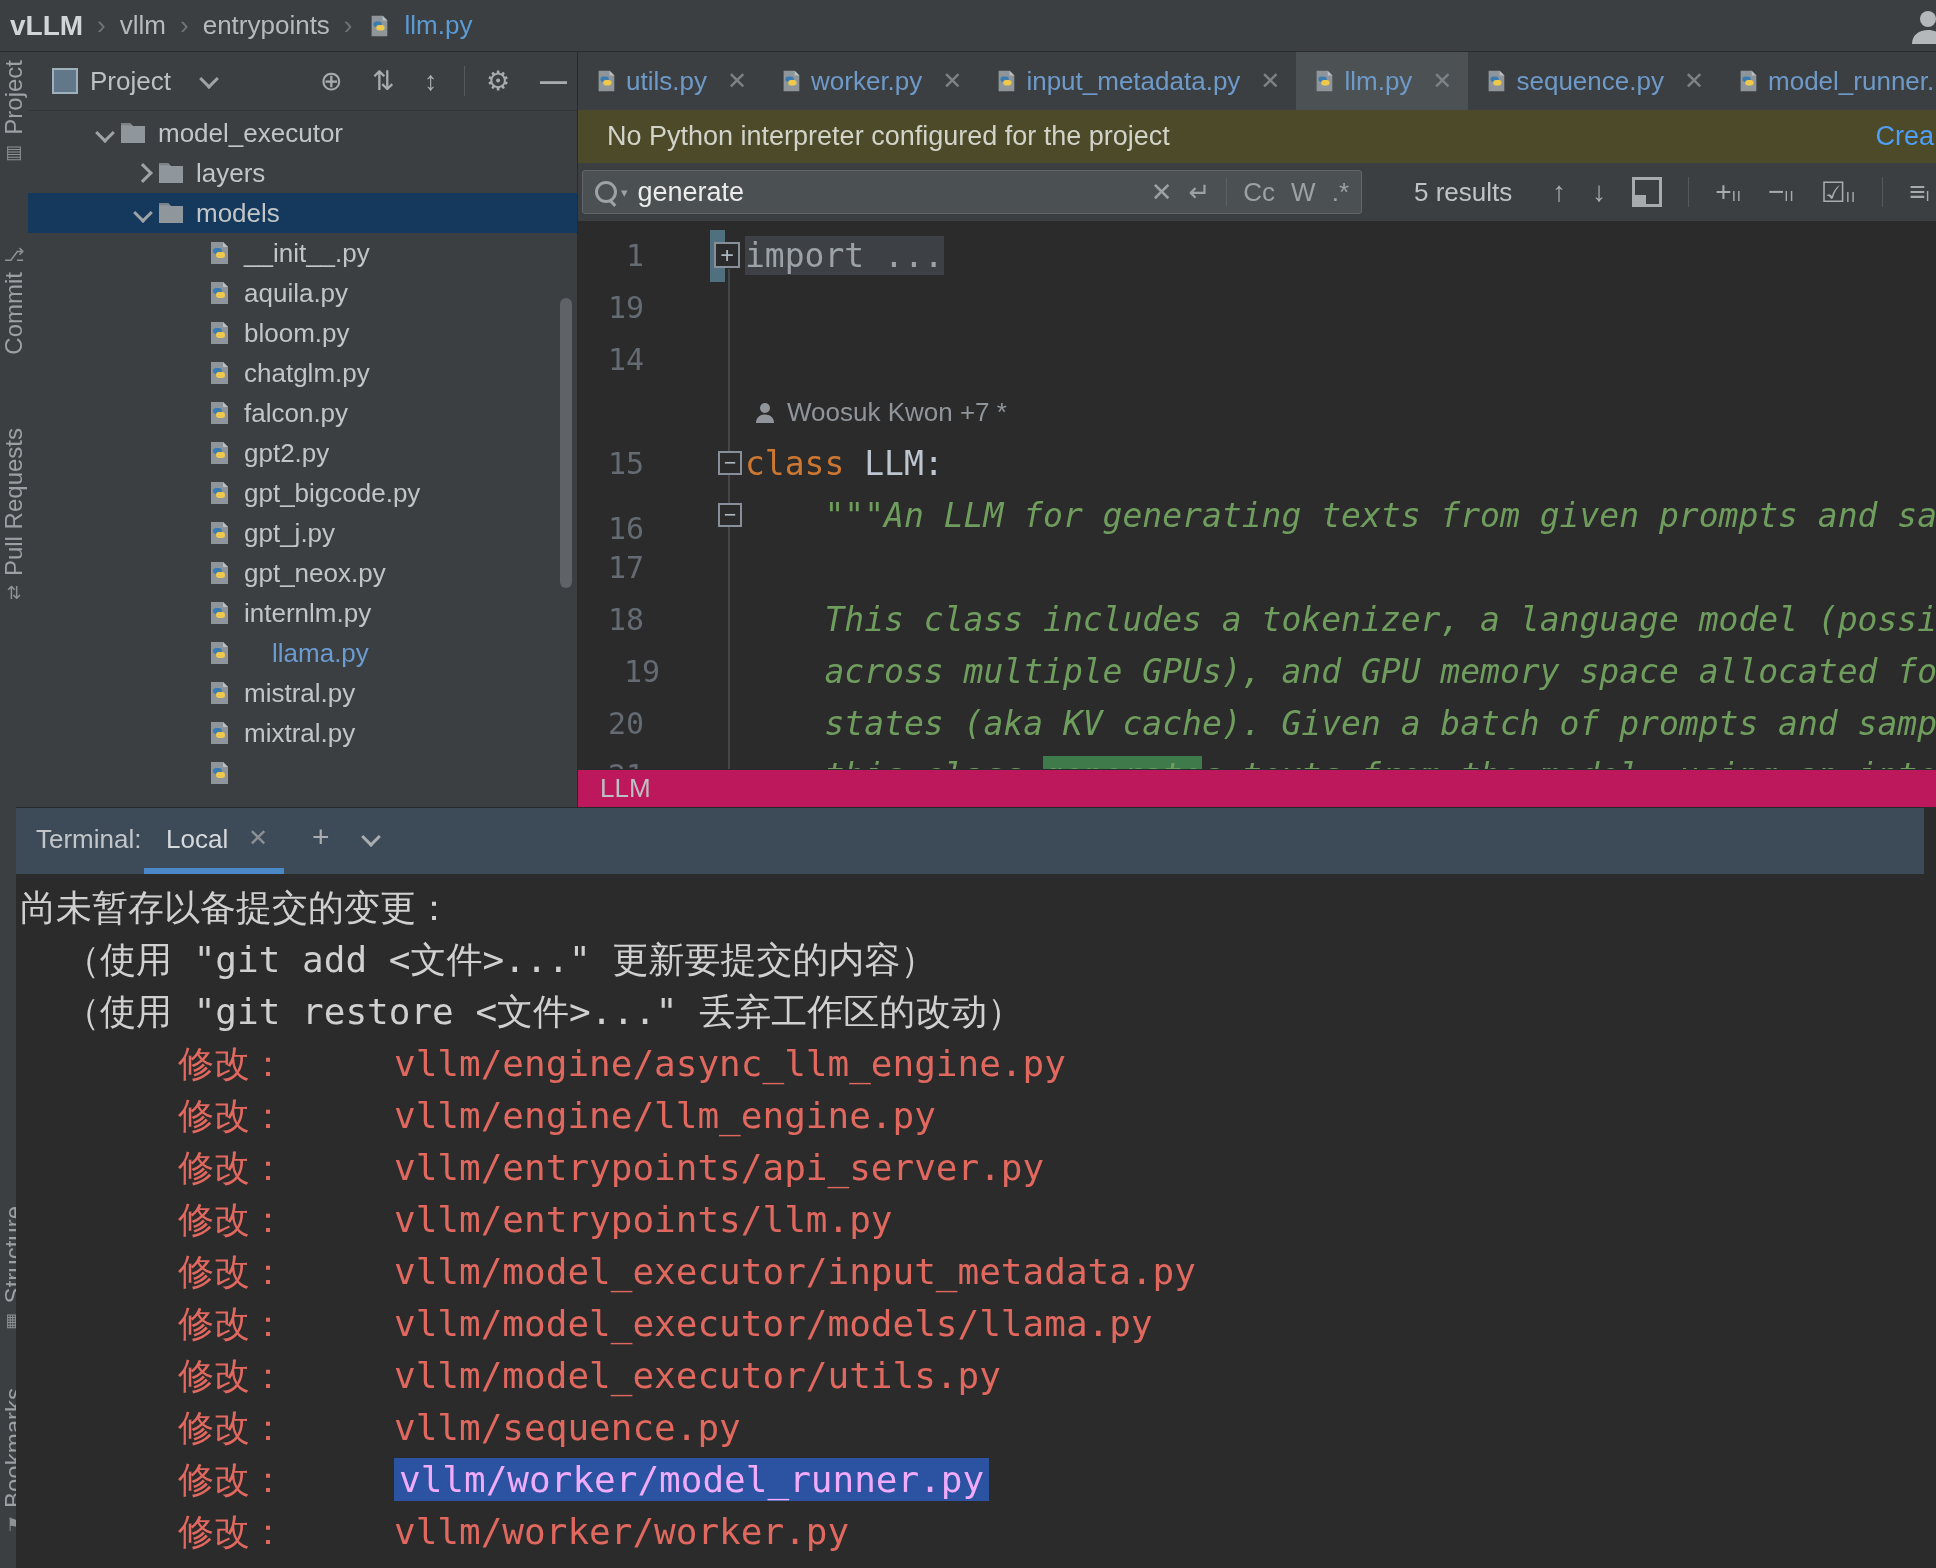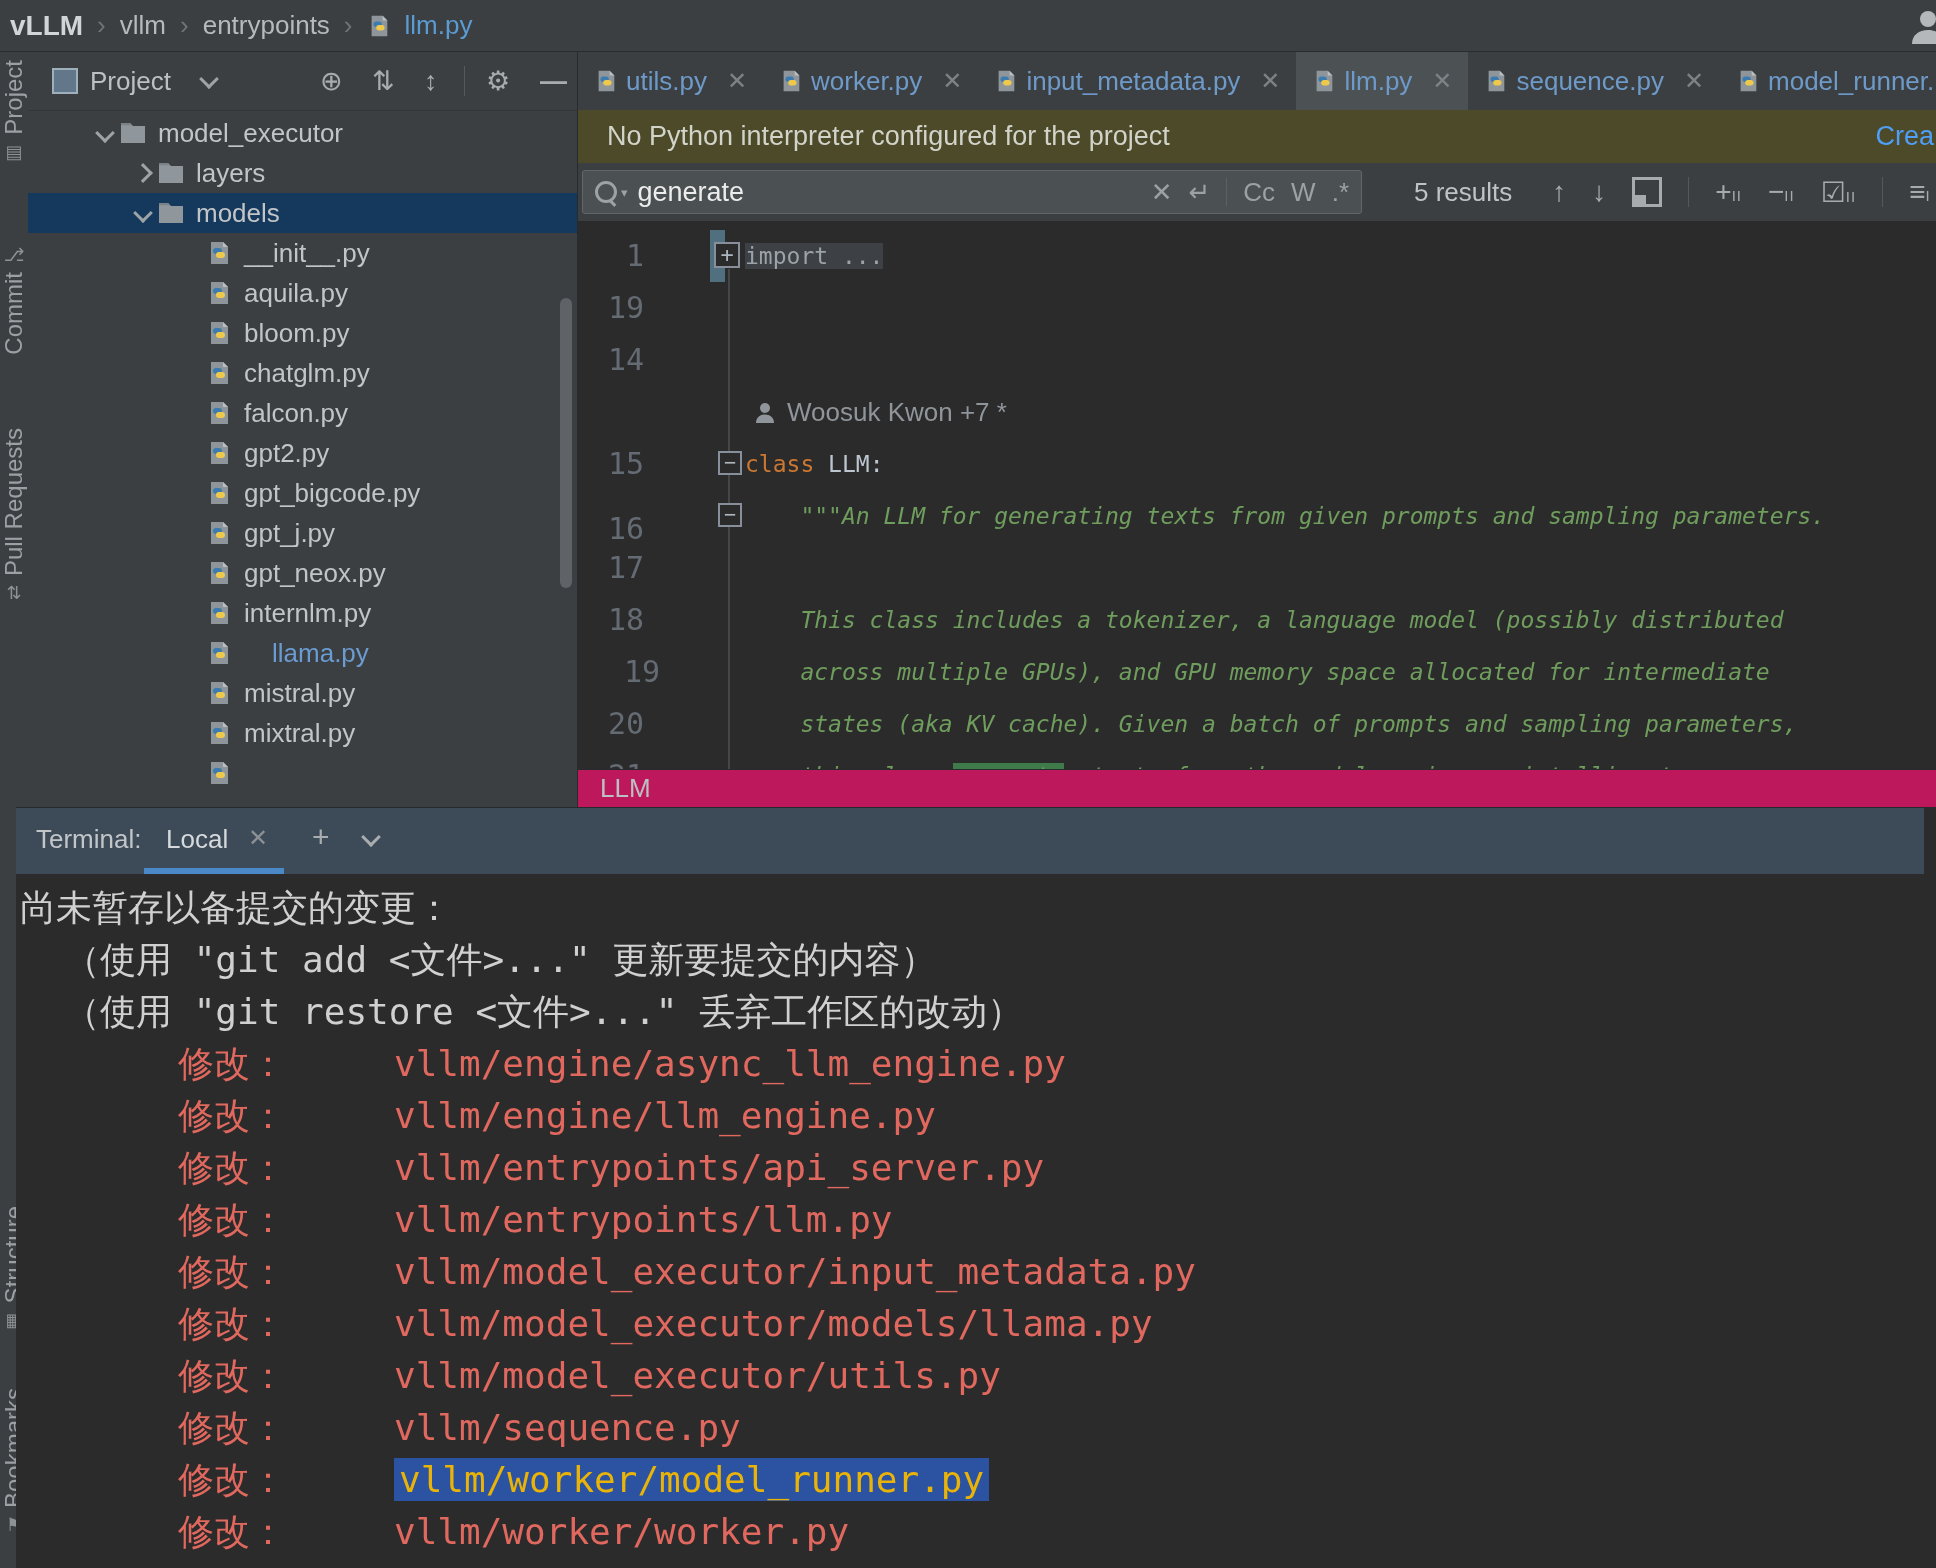--- a/index.html
+++ b/index.html
@@ -69,21 +69,21 @@
   .winbox{width:24px;height:24px;border:3px solid #a7abae;position:relative;}
   .winbox::after{content:"";position:absolute;left:0;bottom:0;width:11px;height:9px;background:#a7abae;}
   .tool-div{width:1px;height:30px;background:#54585a;}
   .ii{font-size:15px;letter-spacing:1px;}
 
   
   #code{position:absolute;left:0;top:169px;right:0;bottom:37px;background:#2b2b2b;overflow:hidden;}
   #fold-vline{left:150px;top:48px;bottom:0;width:2px;background:#44474a;}
   .lnum{position:absolute;left:0;width:66px;text-align:right;font-family:"DejaVu Sans Mono",monospace;
         font-size:30px;line-height:52px;color:#646b73;}
-  .cline{position:absolute;left:167px;right:0;font-family:"DejaVu Sans Mono",monospace;font-size:23px;
+  .cline{position:absolute;left:167px;right:0;font-family:"DejaVu Sans Mono",monospace;font-size:33px;
          line-height:52px;white-space:pre;color:#bdc6d0;}
   .foldbox{background:#3d4145;color:#9ba3a9;}
   .kw{color:#cc7832;}
   .doc{color:#6f9d5d;font-style:italic;}
   .hlmatch{background:#3e7a4a;}
   #vcsbar{left:132px;top:9px;width:15px;height:52px;background:#50707f;}
   .foldsq{position:absolute;box-sizing:border-box;border:2px solid #87909a;background:#2b2b2b;color:#aeb6bd;
           text-align:center;font-family:"DejaVu Sans Mono",monospace;}
   #foldplus{left:136px;top:21px;width:26px;height:26px;font-size:22px;line-height:21px;}
   .foldminus{left:140px;width:24px;height:24px;font-size:20px;line-height:19px;}
@@ -101,21 +101,21 @@
   #term-tab-x{left:232px;top:16px;font-size:24px;color:#8a9094;}
   #term-underline{left:128px;bottom:0;width:140px;height:6px;background:#4a88c7;}
   #term-plus{left:296px;top:12px;font-size:30px;color:#a9adb0;}
   #term-chev{left:348px;top:22px;}
   #term-chev .chev{border-color:#a9adb0;}
   #term-body{padding:8px 0 0 4px;font-family:"DejaVu Sans Mono",monospace;font-size:36px;line-height:52px;color:#d0d0d0;}
   .tline{height:52px;white-space:pre;}
   .tline.ind{padding-left:44px;}
   .mod-label{display:inline-block;margin-left:158px;min-width:216px;color:#e0685e;}
   .mod-path{color:#e0685e;}
-  .mod-path.sel{background:#2b53a2;color:#eab308;padding:1px 5px;}
+  .mod-path.sel{background:#2b53a2;color:#f0abfc;padding:1px 5px;}
 
   svg{display:block;}
 </style>
 </head>
 <body>
 
 <div id="topbar" class="abs">
   <span class="bc-root">vLLM</span>
   <span class="bc-sep">›</span>
   <span class="bc-item">vllm</span>

